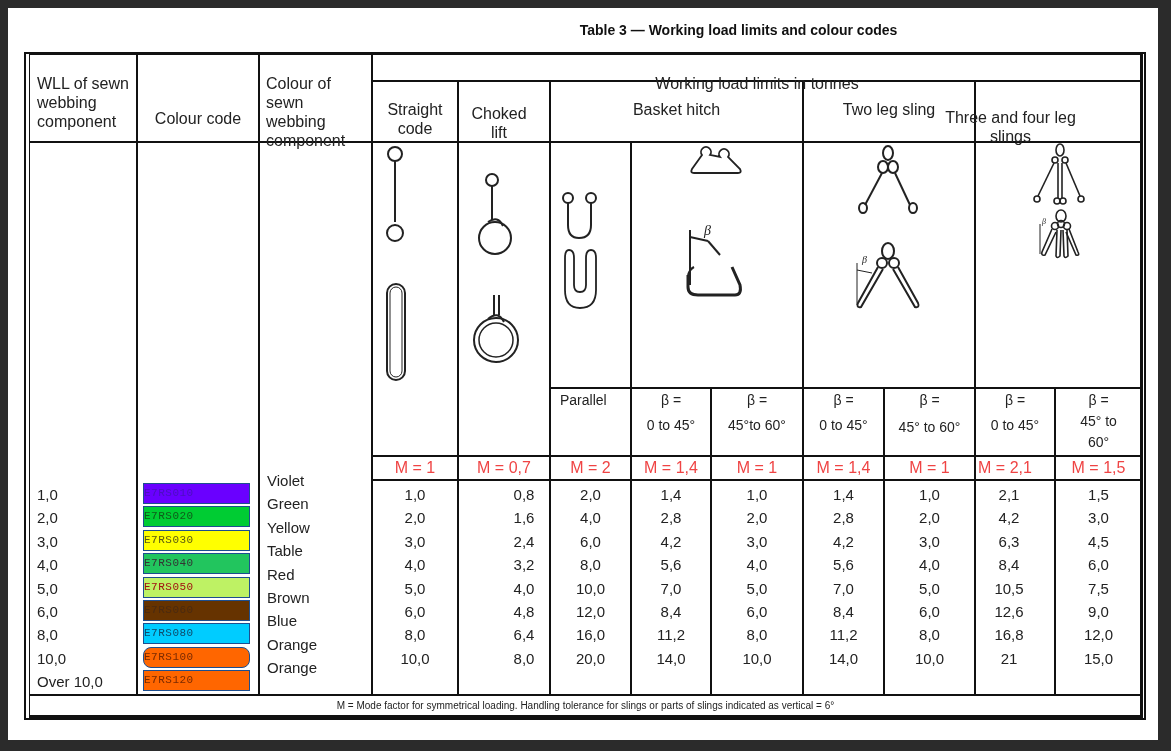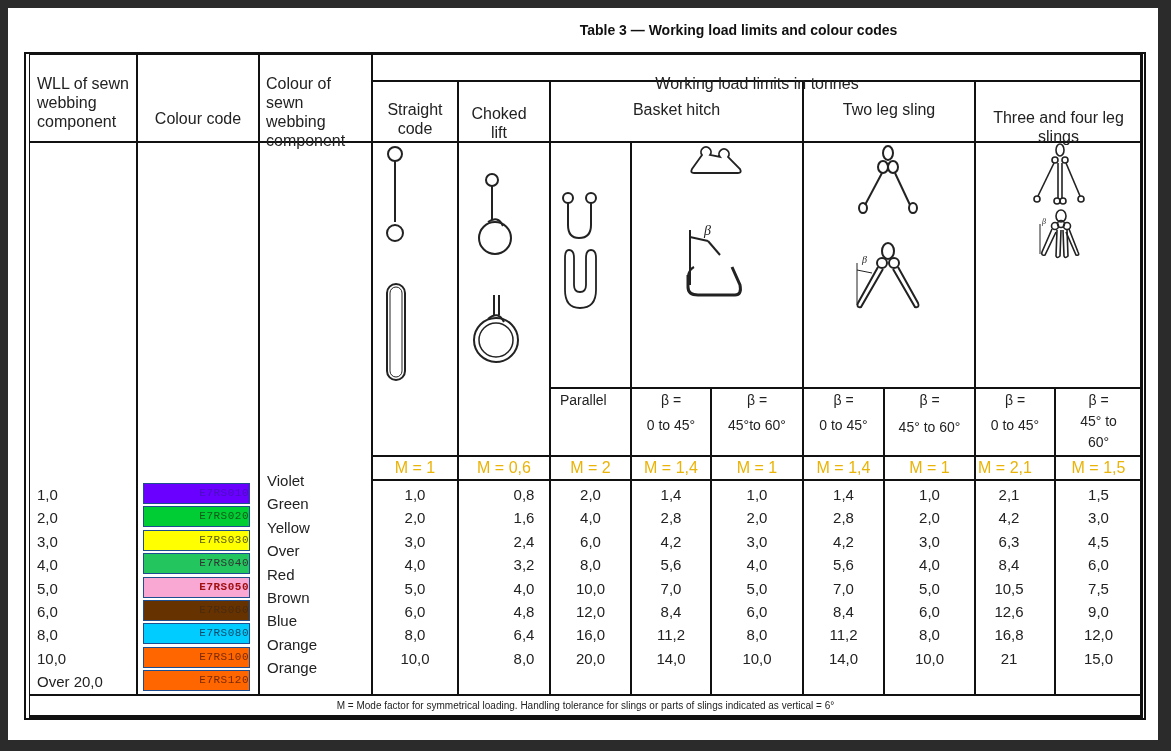--- a/index.html
+++ b/index.html
@@ -7,24 +7,24 @@
   .page{position:absolute;left:8px;top:8px;width:1150px;height:732px;background:#fff;}
   .title{position:absolute;left:0;width:1171px;top:22px;text-align:center;font-weight:bold;font-size:14px;color:#111;padding-left:220px;box-sizing:border-box;margin-left:43px;}
   .frame{position:absolute;left:24px;top:52px;width:1122px;height:668px;border:2px solid #111;box-sizing:border-box;}
   .frame-inner{position:absolute;left:29px;top:54px;width:1114px;height:664px;border:1px solid #111;box-sizing:border-box;border-right:3px solid #111;border-bottom:3px solid #111;}
   .cell{position:absolute;box-sizing:border-box;}
   .vl{position:absolute;width:2px;background:#111;}
   .hl{position:absolute;height:2px;background:#111;}
   .hdr{font-size:16px;line-height:19px;color:#222;margin-top:17px;}
   .ctr{text-align:center;}
   .sub{font-size:14px;line-height:25px;text-align:center;color:#222;}
-  .mrow{font-size:16px;text-align:center;line-height:22px;color:#eab308;}
+  .mrow{font-size:16px;text-align:center;line-height:22px;color:#ef4444;}
   .col-data{font-size:15px;line-height:23.4px;text-align:center;color:#222;}
   .left-data{font-size:15px;line-height:23.4px;color:#222;}
-  .swatch{height:21px;width:107px;border:1px solid #1d4e8f;box-sizing:border-box;margin-bottom:2.4px;font-family:"Liberation Mono",monospace;font-size:11px;line-height:19px;text-align:right;letter-spacing:0.5px;}
+  .swatch{height:21px;width:107px;border:1px solid #1d4e8f;box-sizing:border-box;margin-bottom:2.4px;font-family:"Liberation Mono",monospace;font-size:11px;line-height:19px;text-align:left;letter-spacing:0.5px;}
   .foot{font-size:10px;text-align:center;color:#222;}
   svg{position:absolute;overflow:visible;}
 </style>
 </head>
 <body>
 
 <div class="page"></div>
 
 <div class="title">Table 3 — Working load limits and colour codes</div>
 
@@ -51,21 +51,21 @@
 <div class="hl" style="left:30px;top:694px;width:1111px;"></div>
 
 <div class="cell hdr" style="left:37px;top:57px;width:98px;">WLL of sewn webbing component</div>
 <div class="cell hdr" style="left:138px;top:92px;width:120px;text-align:center;">Colour code</div>
 <div class="cell hdr" style="left:266px;top:57px;width:100px;">Colour of sewn webbing component</div>
 <div class="cell hdr ctr" style="left:373px;top:57px;width:768px;">Working load limits in tonnes</div>
 <div class="cell hdr ctr" style="left:373px;top:83px;width:84px;">Straight code</div>
 <div class="cell hdr ctr" style="left:459px;top:83px;width:80px;padding:4px 8px;">Choked lift</div>
 <div class="cell hdr ctr" style="left:551px;top:83px;width:251px;">Basket hitch</div>
 <div class="cell hdr ctr" style="left:804px;top:83px;width:170px;">Two leg sling</div>
-<div class="cell hdr ctr" style="left:976px;top:83px;width:165px;padding:8px 6px;">Three and four leg slings</div>
+<div class="cell hdr ctr" style="left:928px;top:83px;width:165px;padding:8px 6px;">Three and four leg slings</div>
 
 <svg style="left:380px;top:144px;" width="40" height="240" viewBox="0 0 40 240">
   <g fill="none" stroke="#222" stroke-width="2">
     <circle cx="15" cy="10" r="7"></circle>
     <line x1="15" y1="17" x2="15" y2="78"></line>
     <circle cx="15" cy="89" r="8"></circle>
     <rect x="7" y="140" width="18" height="96" rx="9"></rect>
     <rect x="10" y="143" width="12" height="90" rx="6" stroke-width="1"></rect>
   </g>
 </svg>
@@ -172,58 +172,58 @@
   <div>β =</div>
   <div>0 to 45°</div>
 </div>
 <div class="cell sub" style="left:1056px;top:388px;width:85px;line-height:21px;padding-top:2px;">
   <div>β =</div>
   <div>45° to</div>
   <div>60°</div>
 </div>
 
 <div class="cell mrow" style="left:373px;top:457px;width:84px;">M = 1</div>
-<div class="cell mrow" style="left:459px;top:457px;width:90px;">M = 0,6</div>
+<div class="cell mrow" style="left:459px;top:457px;width:90px;">M = 0,7</div>
 <div class="cell mrow" style="left:551px;top:457px;width:79px;">M = 2</div>
 <div class="cell mrow" style="left:632px;top:457px;width:78px;">M = 1,4</div>
 <div class="cell mrow" style="left:712px;top:457px;width:90px;">M = 1</div>
 <div class="cell mrow" style="left:804px;top:457px;width:79px;">M = 1,4</div>
 <div class="cell mrow" style="left:885px;top:457px;width:89px;">M = 1</div>
 <div class="cell mrow" style="left:976px;top:457px;width:58px;">M = 2,1</div>
 <div class="cell mrow" style="left:1056px;top:457px;width:85px;">M = 1,5</div>
 
 <div class="cell left-data" style="left:37px;top:483px;width:98px;">
   <div>1,0</div>
   <div>2,0</div>
   <div>3,0</div>
   <div>4,0</div>
   <div>5,0</div>
   <div>6,0</div>
   <div>8,0</div>
   <div>10,0</div>
-  <div>Over 20,0</div>
+  <div>Over 10,0</div>
 </div>
 
 <div class="cell" style="left:143px;top:483px;width:110px;">
   <div class="swatch" style="background:#6a00ff;color:#4b0fbf;">E7RS010</div>
   <div class="swatch" style="background:#00cc33;color:#0f5a1a;">E7RS020</div>
   <div class="swatch" style="background:#ffff00;color:#5a5a10;">E7RS030</div>
   <div class="swatch" style="background:#22c55e;color:#333333;">E7RS040</div>
-  <div class="swatch" style="background:#f9a8d4;color:#a01010;font-weight:bold;">E7RS050</div>
+  <div class="swatch" style="background:#bef264;color:#a01010;">E7RS050</div>
   <div class="swatch" style="background:#663300;color:#4a2a10;">E7RS060</div>
   <div class="swatch" style="background:#00ccff;color:#0f4a6a;">E7RS080</div>
-  <div class="swatch" style="background:#ff6600;color:#7a2a00;">E7RS100</div>
+  <div class="swatch" style="background:#ff6600;color:#7a2a00;border-radius:8px;">E7RS100</div>
   <div class="swatch" style="background:#ff6600;color:#7a2a00;">E7RS120</div>
 </div>
 
 <div class="cell left-data" style="left:267px;top:469px;width:100px;">
   <div>Violet</div>
   <div>Green</div>
   <div>Yellow</div>
-  <div>Over</div>
+  <div>Table</div>
   <div>Red</div>
   <div>Brown</div>
   <div>Blue</div>
   <div>Orange</div>
   <div>Orange</div>
 </div>
 
 <div class="cell col-data" style="left:373px;top:483px;width:84px;">
   <div>1,0</div>
   <div>2,0</div>

